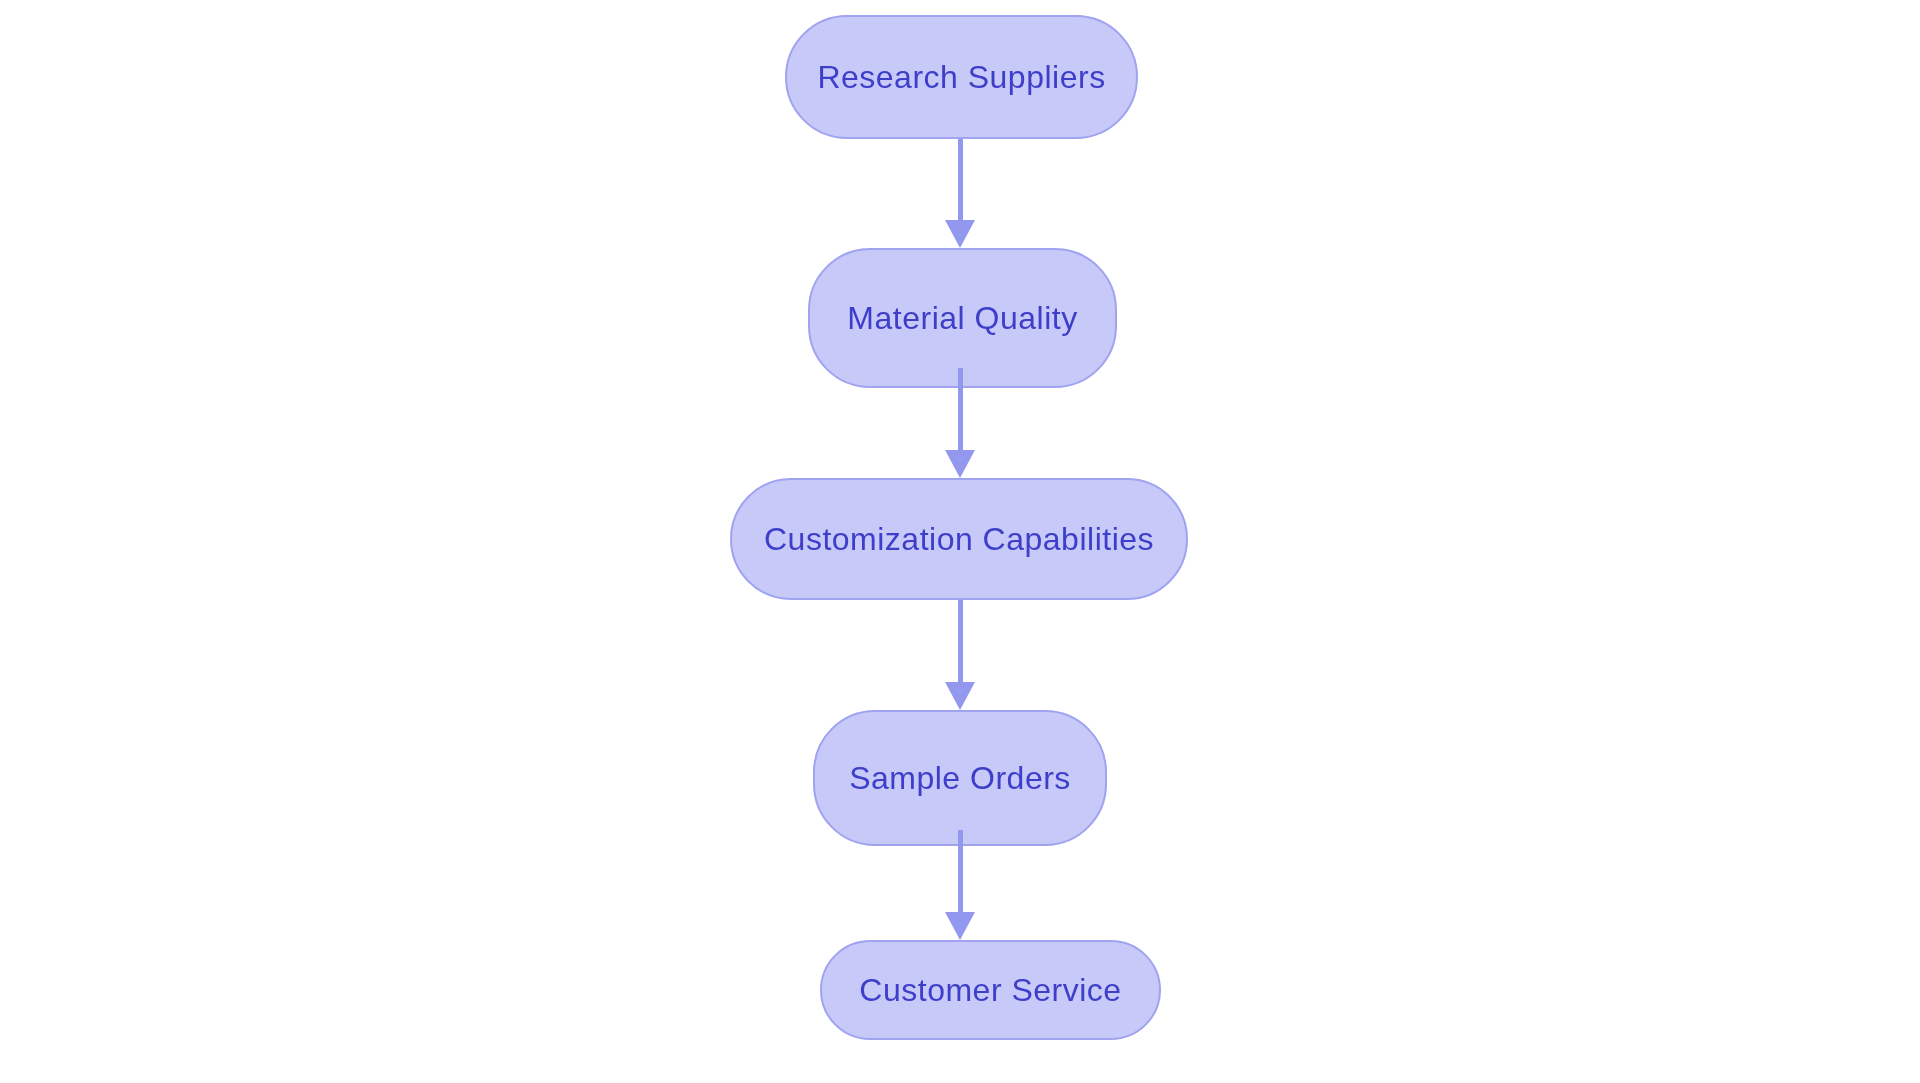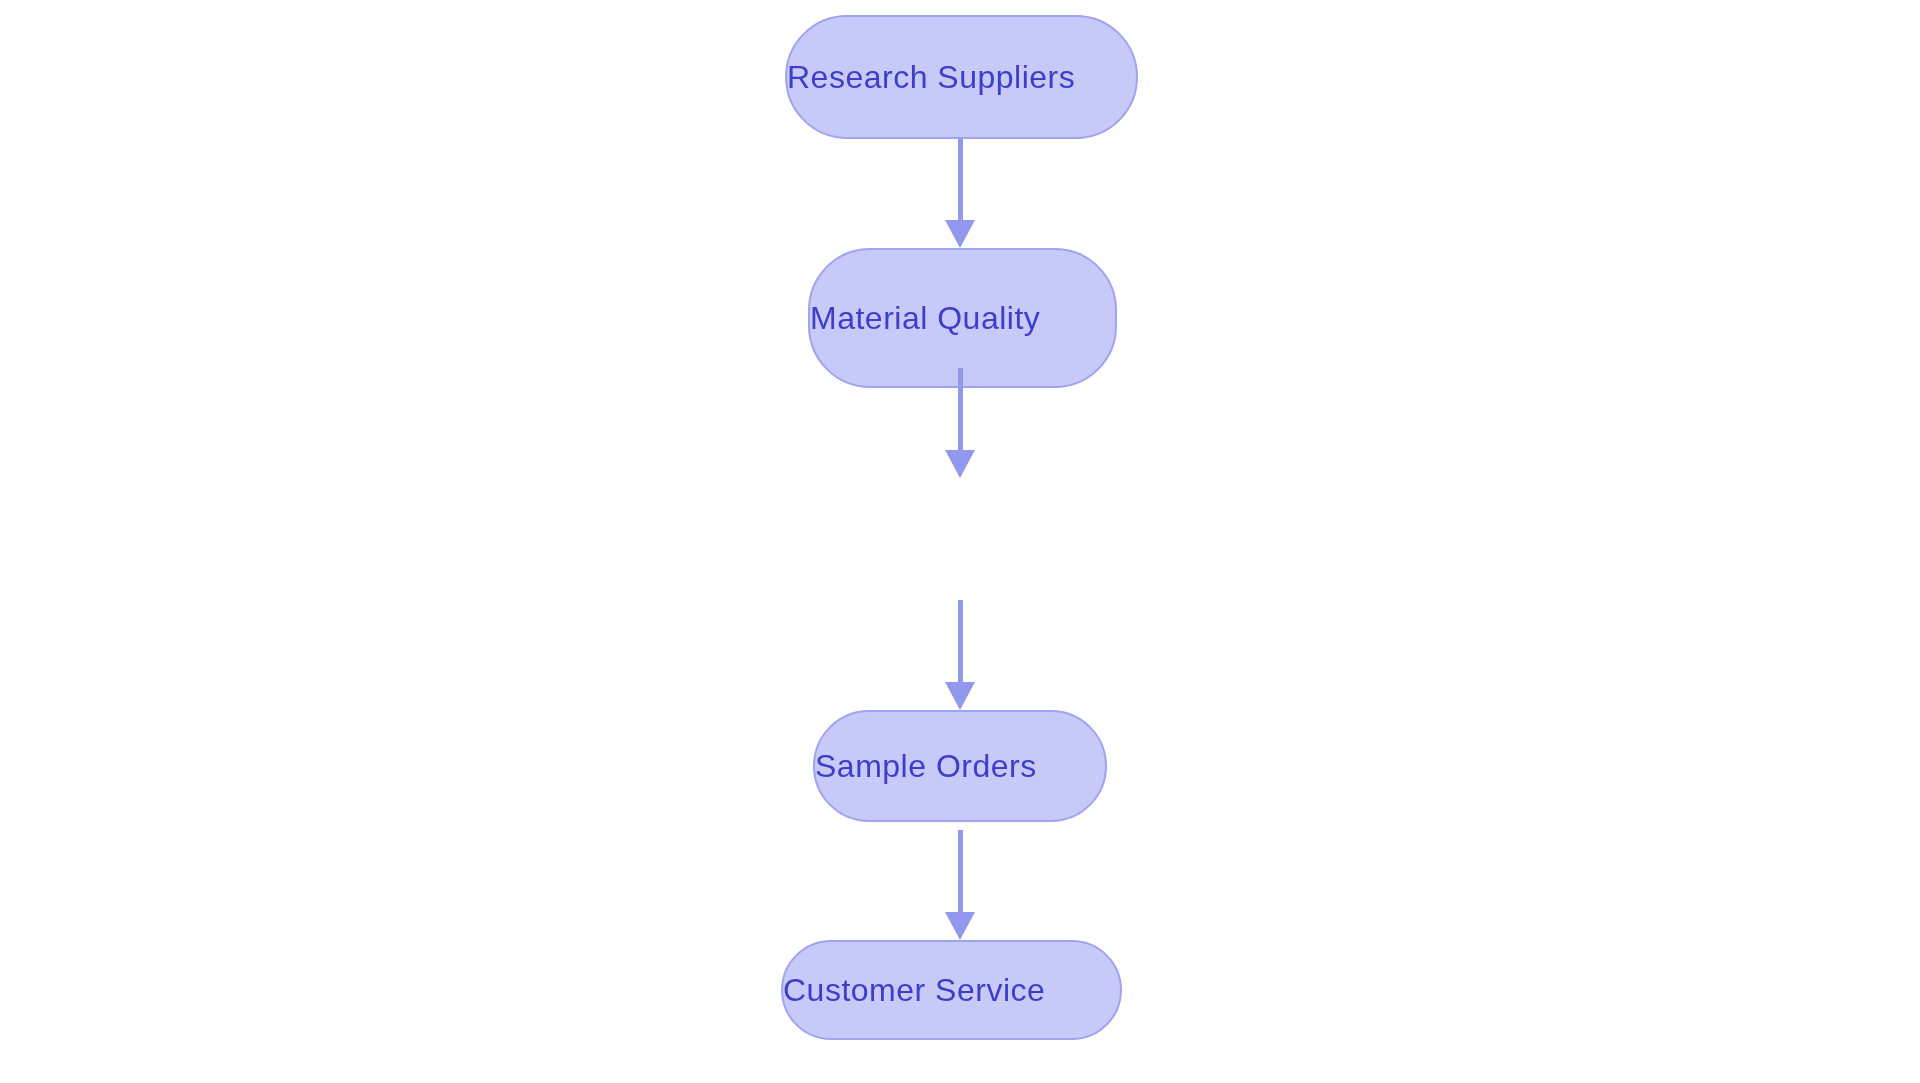--- a/index.html
+++ b/index.html
@@ -20,21 +20,21 @@
   }
   .canvas {
     position: absolute;
     inset: 0;
   }
   .node {
     position: absolute;
     box-sizing: border-box;
     display: flex;
     align-items: center;
-    justify-content: flex-start;
+    justify-content: center;
     background: var(--node-fill);
     border: 2px solid var(--node-border);
     border-radius: 62px;
     color: var(--node-text);
     font-size: 32px;
     font-weight: 400;
     letter-spacing: 0.5px;
     white-space: nowrap;
   }
   .connector {
@@ -74,32 +74,35 @@
 
   <div class="node" style="left:808px; top:248px; width:309px; height:140px;">
     <span>Material Quality</span>
   </div>
 
   <div class="connector" style="left:945px; top:368px; height:110px;">
     <div class="line" style="height:82px;"></div>
     <div class="head" style="top:82px;"></div>
   </div>
 
+  <div class="node" style="left:730px; top:478px; width:458px; height:122px;">
+    <span>Customization Capabilities</span>
+  </div>
 
   <div class="connector" style="left:945px; top:600px; height:110px;">
     <div class="line" style="height:82px;"></div>
     <div class="head" style="top:82px;"></div>
   </div>
 
-  <div class="node" style="left:813px; top:710px; width:294px; height:112px;">
+  <div class="node" style="left:813px; top:710px; width:294px; height:136px;">
     <span>Sample Orders</span>
   </div>
 
   <div class="connector" style="left:945px; top:830px; height:110px;">
     <div class="line" style="height:82px;"></div>
     <div class="head" style="top:82px;"></div>
   </div>
 
-  <div class="node" style="left:781px; top:940px; width:341px; height:100px;">
+  <div class="node" style="left:820px; top:940px; width:341px; height:100px;">
     <span>Customer Service</span>
   </div>
 
 </div>
 
 </body></html>

